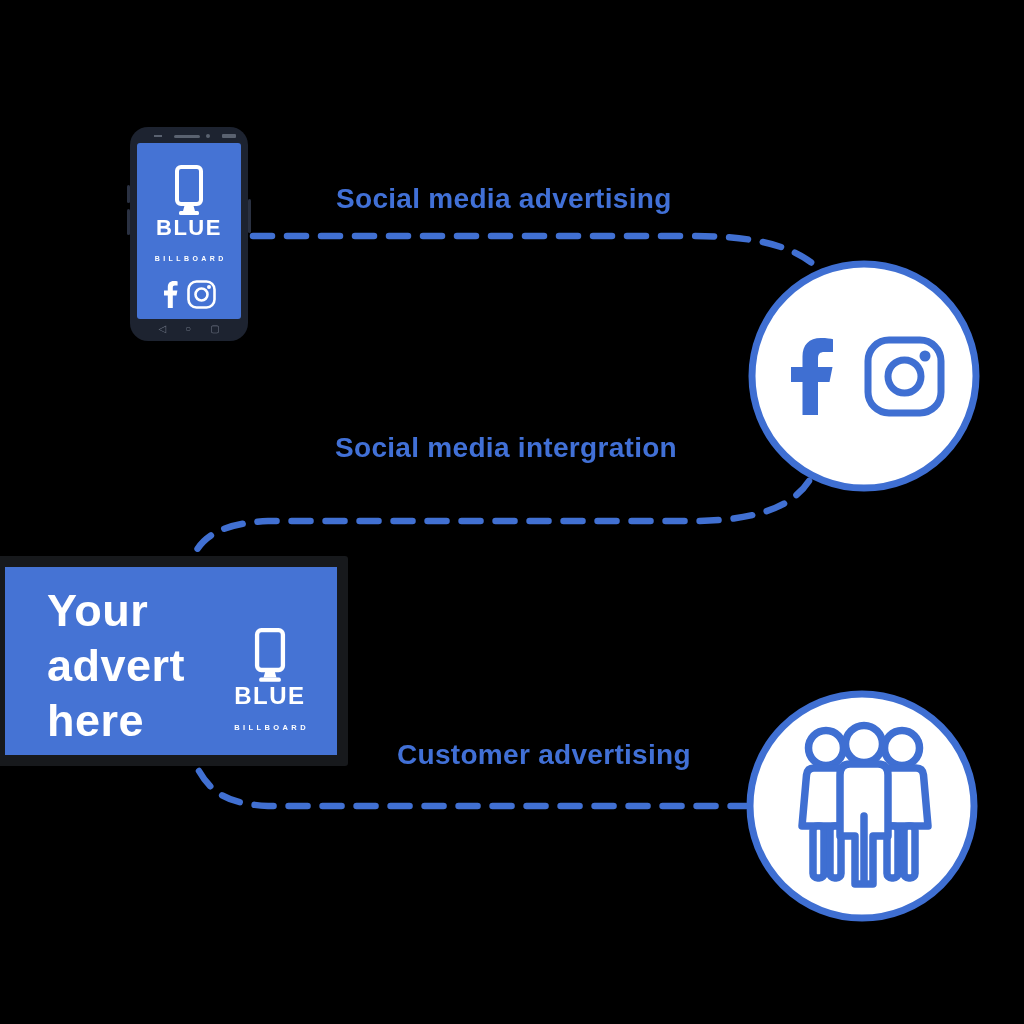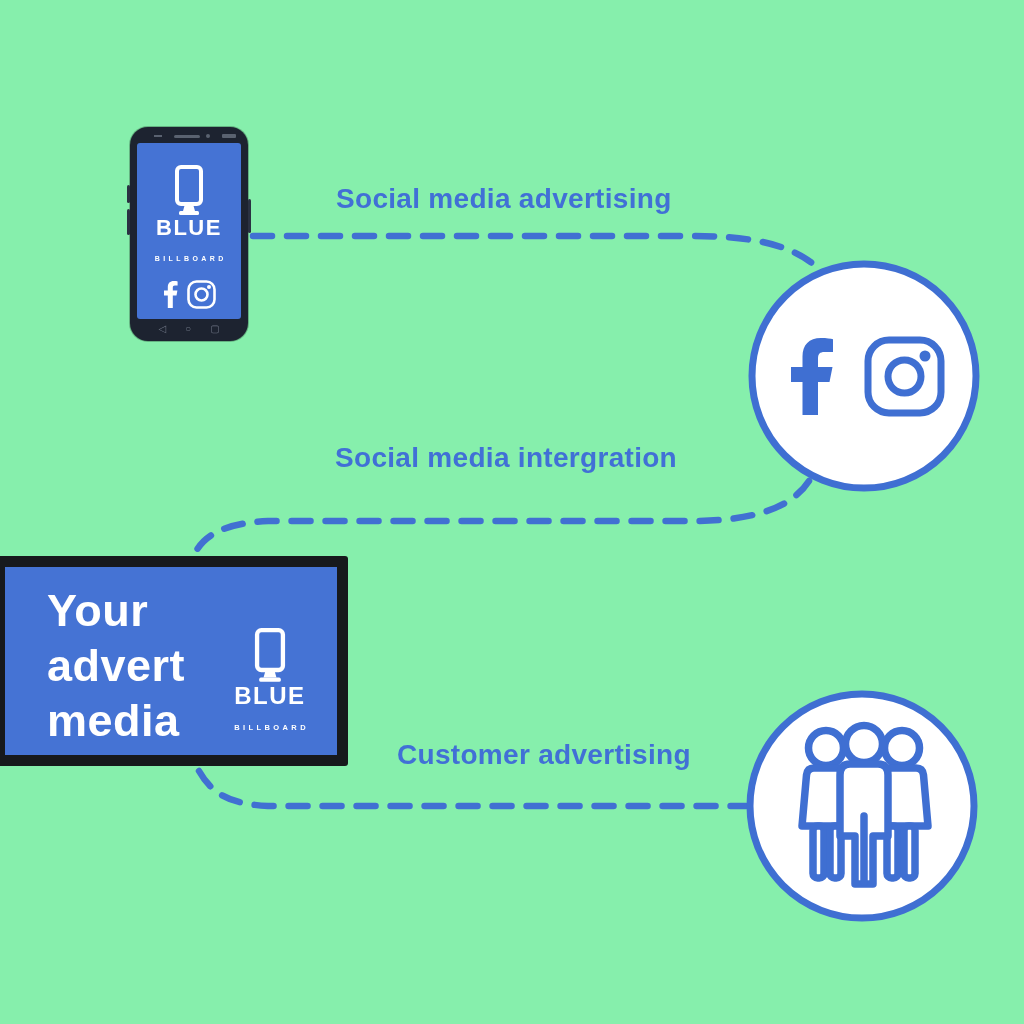--- a/index.html
+++ b/index.html
@@ -3,36 +3,36 @@
 <meta charset="utf-8">
 <style>
   html,body{margin:0;padding:0;}
   body{
     font-family:"Liberation Sans", sans-serif;
     background:#f0f0f0;
   }
   .stage{
     position:relative;
     width:1024px;height:1024px;
-    background:#86efac;
+    background:#000000;
     overflow:hidden;
   }
   .layer{position:absolute;left:0;top:0;width:1024px;height:1024px;}
 
   
   .conn-label{
     position:absolute;
     color:#4170d6;
     font-weight:bold;
     font-size:28px;
     letter-spacing:.3px;
     white-space:nowrap;
   }
   .label-advertising{left:336px;top:183px;}
-  .label-integration{left:335px;top:442px;text-align:center;}
+  .label-integration{left:335px;top:432px;text-align:center;}
   .label-engagement{left:397px;top:739px;}
 
   
   .phone{
     position:absolute;left:130px;top:127px;
     width:118px;height:214px;
     background:#1d2330;border-radius:18px;
     box-shadow:0 0 0 1px rgba(0,0,0,.25);
   }
   .phone .btn-side{position:absolute;background:#2a3142;border-radius:2px;}
@@ -178,21 +178,21 @@
       <span>◁</span>
       <span>○</span>
       <span>▢</span>
     </div>
   </div>
 
   <div class="tv">
     <div class="tv-screen">
       <div class="tv-message">Your
 advert
-media</div>
+here</div>
       <div class="tv-logo">
         <svg width="52" height="56" viewBox="0 0 46 52">
           <rect x="11" y="2" width="24" height="37" rx="4" fill="none" stroke="#ffffff" stroke-width="4"></rect>
           <path d="M19 39 L27 39 L29 46 L17 46 Z" fill="#ffffff"></path>
           <rect x="13" y="46" width="20" height="4" rx="1.5" fill="#ffffff"></rect>
         </svg>
         <div class="brand-big">BLUE</div>
         <div class="brand-sub">BILLBOARD</div>
       </div>
     </div>

